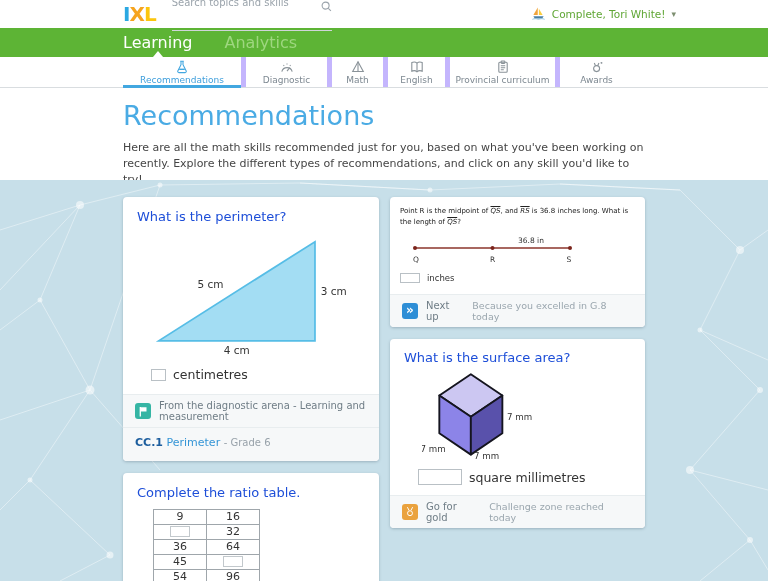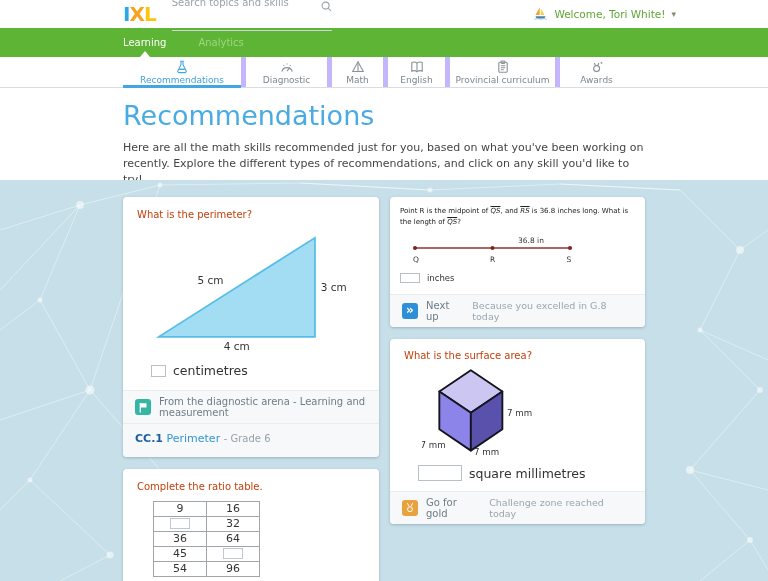--- a/index.html
+++ b/index.html
@@ -11,21 +11,21 @@
   .logo { display:flex; font-size:20px; font-weight:800; line-height:1; margin-right:16px; letter-spacing:-1px; }
   .logo .l-i { color:#2ba8e2; } .logo .l-x { color:#f6a41f; } .logo .l-l { color:#fcc60d; }
   .searchwrap { display:flex; align-items:flex-start; width:160px; border-bottom:1px solid #cfd4d8; padding-bottom:14px; }
   .search { border:none; outline:none; flex:1; font-size:10px; color:#777; font-family:"DejaVu Sans",sans-serif; background:transparent; }
   .search::placeholder { color:#9aa3ab; }
   .welcome { margin-left:auto; margin-right:92px; display:flex; align-items:center; gap:6px; font-size:10.5px; color:#5fa634; cursor:pointer; }
   .dd-caret { font-size:9px; color:#7d8f70; }
 
   
   .greenbar { height:29px; background:#5db435; display:flex; align-items:center; padding-left:123px; gap:32px; }
-  .nav-item { font-size:10px; height:29px; display:flex; align-items:center; position:relative; cursor:pointer; }
+  .nav-item { font-size:16px; height:29px; display:flex; align-items:center; position:relative; cursor:pointer; }
   .nav-item.active { color:#fff; }
   .nav-item.active .upcaret { position:absolute; bottom:0; left:50%; margin-left:-5px; width:0; height:0;
       border-left:5px solid transparent; border-right:5px solid transparent; border-bottom:6px solid #fff; }
   .nav-item.inactive { color:#9ed77f; }
 
   
   .tabbar { height:31px; background:#fff; border-bottom:1px solid #d9dde0; display:flex; padding-left:123px; }
   .tab { display:flex; flex-direction:column; align-items:center; justify-content:center; gap:1px;
       font-size:9px; color:#7d8891; border-left:5px solid #c4b5fd; position:relative; cursor:pointer; padding-top:1px; }
   .tab:first-child { border-left:none; }
@@ -38,21 +38,21 @@
   .hero h1 { font-size:27px; font-weight:400; color:#4aabe4; margin:2px 0 9px; }
   .hero p { font-size:11px; color:#454545; line-height:1.45; max-width:528px; }
 
   
   .board { position:relative; height:401px; background:#c7dfe9; overflow:hidden; }
   .pattern { position:absolute; left:0; top:0; }
   .cols { position:absolute; left:123px; top:17px; display:flex; gap:11px; }
   .col { width:256px; display:flex; flex-direction:column; gap:12px; }
   .card { background:#fff; border-radius:4px; box-shadow:0 1px 3px rgba(40,60,80,.28); overflow:hidden; }
   .card-body { padding:12px 14px; }
-  .qtitle { font-size:10px; color:#c2410c; }
+  .qtitle { font-size:13px; color:#1d4ed8; }
   .qsmall { font-size:7px; color:#222; line-height:1.5; }
   .ov { text-decoration:overline; font-style:italic; }
 
   .ans-row { display:flex; align-items:center; gap:7px; }
   .ans-box { border:1px solid #b9c0c5; background:#fff; flex:none; }
   .ans-box.sm { width:15px; height:12px; }
   .ans-box.xs { width:20px; height:10px; }
   .ans-box.md { width:44px; height:16px; }
   .unit { color:#333; font-size:12.5px; }
   .unit.tiny { font-size:8.5px; }
@@ -91,21 +91,21 @@
   </div>
   <div class="welcome">
     <span>
       <svg width="15" height="15" viewBox="0 0 16 16">
         <path d="M7.2 1.5v8h-4.7z" fill="#f0a43c"></path>
         <path d="M8.4 3v6.5h4z" fill="#fbce3f"></path>
         <path d="M2.5 11h11l-1.6 2.4H4z" fill="#4a7fa5"></path>
         <path d="M1.5 14.2c2-.9 4-.9 6.5 0 2.5-.9 4.5-.9 6.5 0" stroke="#8fc3e0" stroke-width="1" fill="none"></path>
       </svg>
     </span>
-    <span>Welcome, Tori White!</span>
+    <span>Complete, Tori White!</span>
     <span class="dd-caret">▾</span>
   </div>
 </div>
 
 <div class="greenbar">
   <div class="nav-item active">
     <span>Learning</span>
     <span class="upcaret"></span>
   </div>
   <div class="nav-item inactive">

